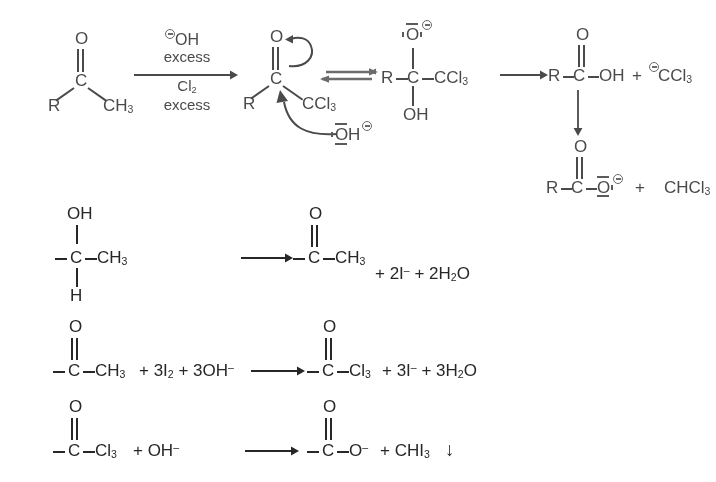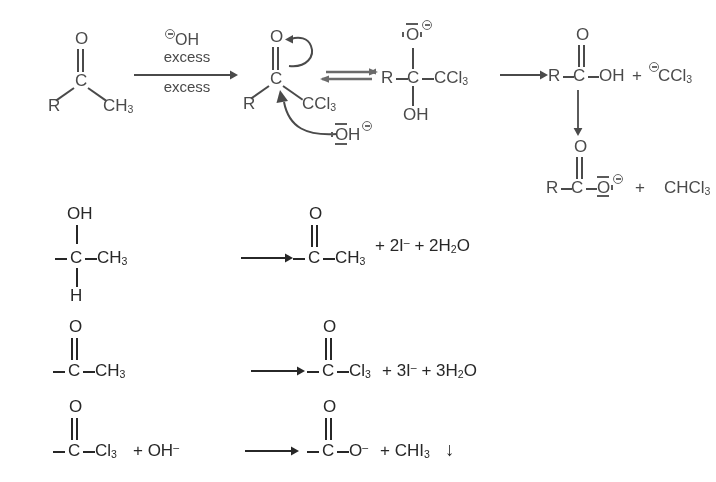--- a/index.html
+++ b/index.html
@@ -137,20 +137,23 @@
         </div>
         <div class="reagent" style="margin-top:1px;">excess</div>
       </div>
 
       <svg style="left:-3px;top:42px;" width="104" height="12" viewBox="0 0 104 12">
         <line x1="0" y1="5" x2="96" y2="5" stroke="#4a4a4a" stroke-width="1.8"></line>
         <polygon points="96,0.6 104,5 96,9.4" fill="#4a4a4a"></polygon>
       </svg>
 
       <div class="abs" style="left:0;top:50px;width:100px;">
+        <div class="reagent">
+          <span>Cl</span><sub style="font-size:0.62em;vertical-align:-0.22em;">2</sub>
+        </div>
         <div class="reagent" style="margin-top:1px;">excess</div>
       </div>
     </div>
 
     <div class="abs" style="left:245px;top:28px;width:140px;height:125px;">
 
       <span class="atom abs" style="left:25px;top:0px;">O</span>
 
       <div class="abs dbl-v" style="left:27px;top:19px;height:23px;">
         <i></i>
@@ -309,36 +312,37 @@
     <div class="abs dbl-v dark" style="left:256px;top:20px;height:22px;">
       <i></i>
         <i></i>
     </div>
     <div class="abs bond-h dark" style="left:238px;top:53px;width:12px;"></div>
     <span class="atom dark abs" style="left:253px;top:44px;">C</span>
     <div class="abs bond-h dark" style="left:268px;top:53px;width:12px;"></div>
     <span class="atom dark abs" style="left:280px;top:44px;">
       <span>CH</span><sub>3</sub>
     </span>
-    <span class="atom dark abs" style="left:320px;top:32px;">+ 2I<sup>–</sup> + 2H<sub>2</sub>O</span>
+    <span class="atom dark abs" style="left:320px;top:60px;">+ 2I<sup>–</sup> + 2H<sub>2</sub>O</span>
   </div>
 
   <div class="abs" style="left:55px;top:318px;width:660px;height:70px;">
 
     <span class="atom dark abs" style="left:14px;top:0px;">O</span>
     <div class="abs dbl-v dark" style="left:16px;top:20px;height:22px;">
       <i></i>
         <i></i>
     </div>
     <div class="abs bond-h dark" style="left:-2px;top:53px;width:12px;"></div>
     <span class="atom dark abs" style="left:13px;top:44px;">C</span>
     <div class="abs bond-h dark" style="left:28px;top:53px;width:12px;"></div>
     <span class="atom dark abs" style="left:40px;top:44px;">
       <span>CH</span><sub>3</sub>
     </span>
+    <span class="atom dark abs" style="left:84px;top:44px;">+ 3I<sub>2</sub> + 3OH<sup>–</sup></span>
 
     <svg style="left:196px;top:48px;" width="54" height="12" viewBox="0 0 54 12">
       <line x1="0" y1="5" x2="46" y2="5" stroke="#272727" stroke-width="2"></line>
       <polygon points="46,0.4 54,5 46,9.6" fill="#272727"></polygon>
     </svg>
 
     <span class="atom dark abs" style="left:268px;top:0px;">O</span>
     <div class="abs dbl-v dark" style="left:270px;top:20px;height:22px;">
       <i></i>
         <i></i>

